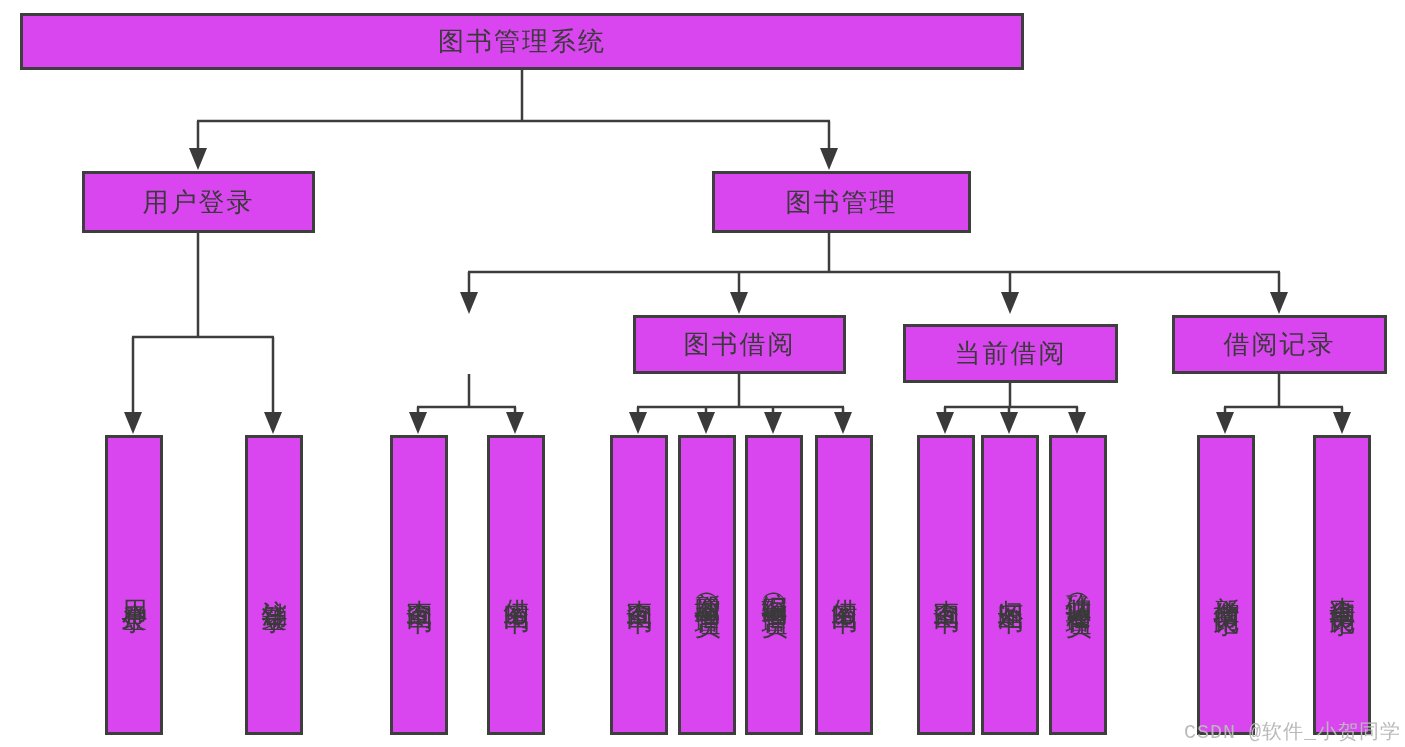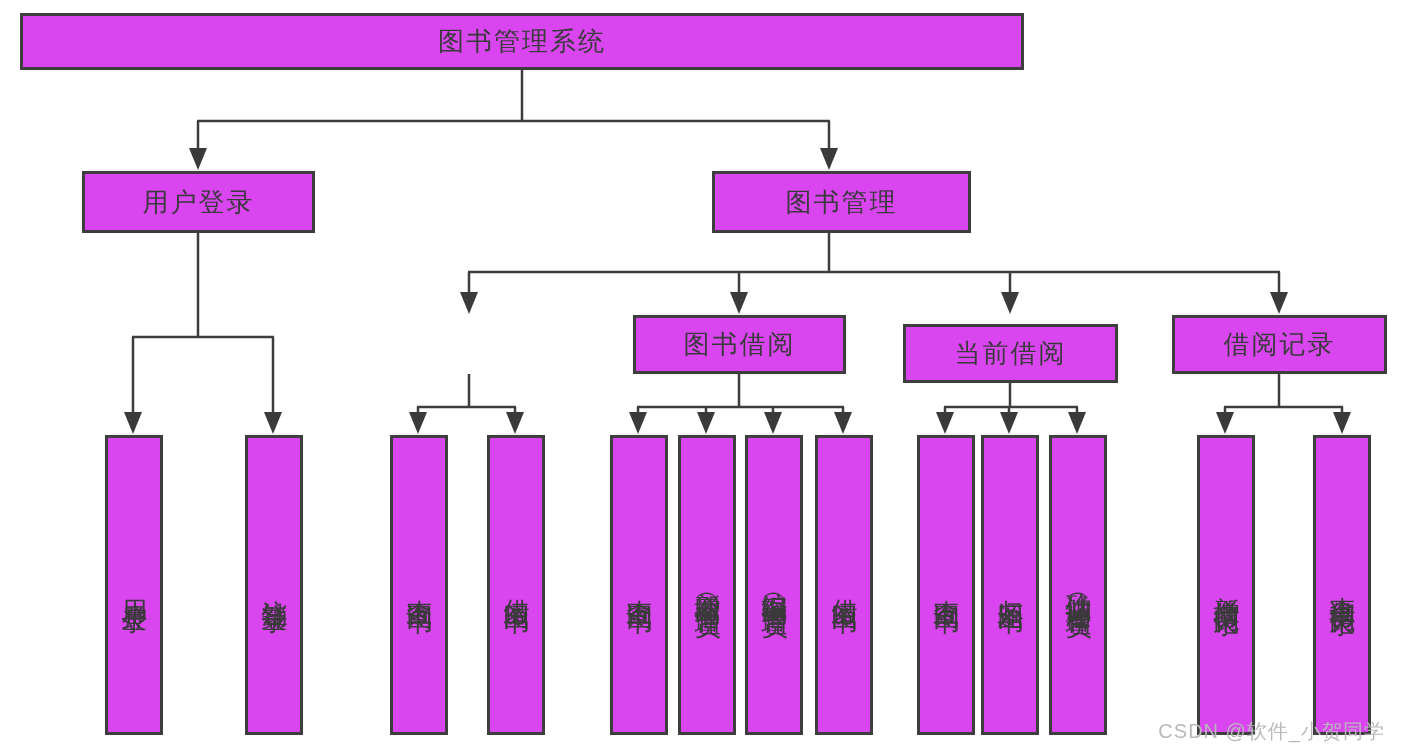--- a/index.html
+++ b/index.html
@@ -47,27 +47,28 @@
     writing-mode: vertical-lr;
     text-orientation: mixed;
     font-size: 26px;
     letter-spacing: 3px;
     line-height: 1.15;
     white-space: nowrap;
   }
 
   .watermark {
     position: absolute;
-    right: 20px;
+    right: 4px;
     bottom: 2px;
     font-size: 20px;
     letter-spacing: 1px;
     color: #b9b9b9;
     white-space: nowrap;
     z-index: 5;
+    font-family: Liberation Mono, monospace;
   }
 </style>
 </head>
 <body>
 
 <div class="canvas">
 
   <svg class="connectors" viewBox="0 0 1405 747" aria-hidden="true">
 
     <g>

